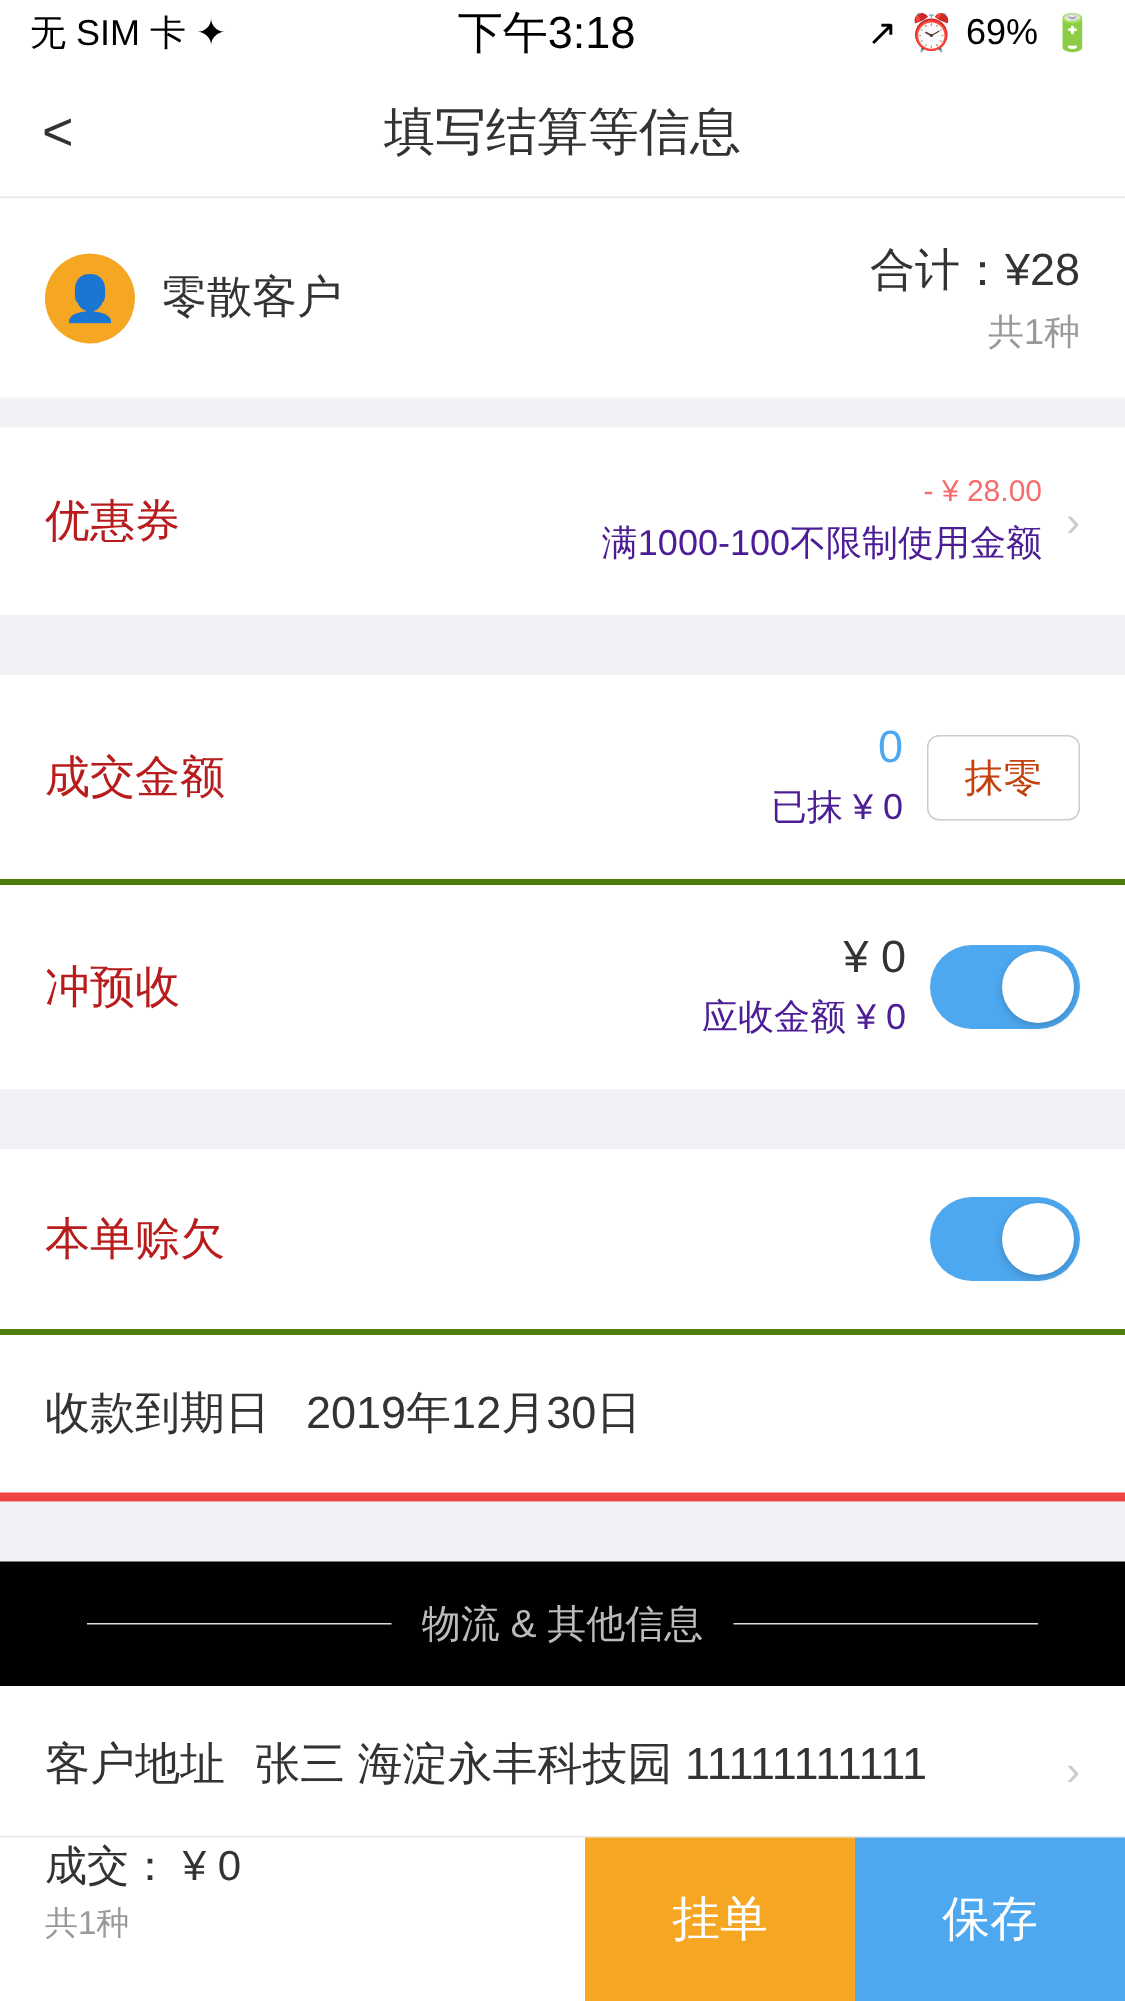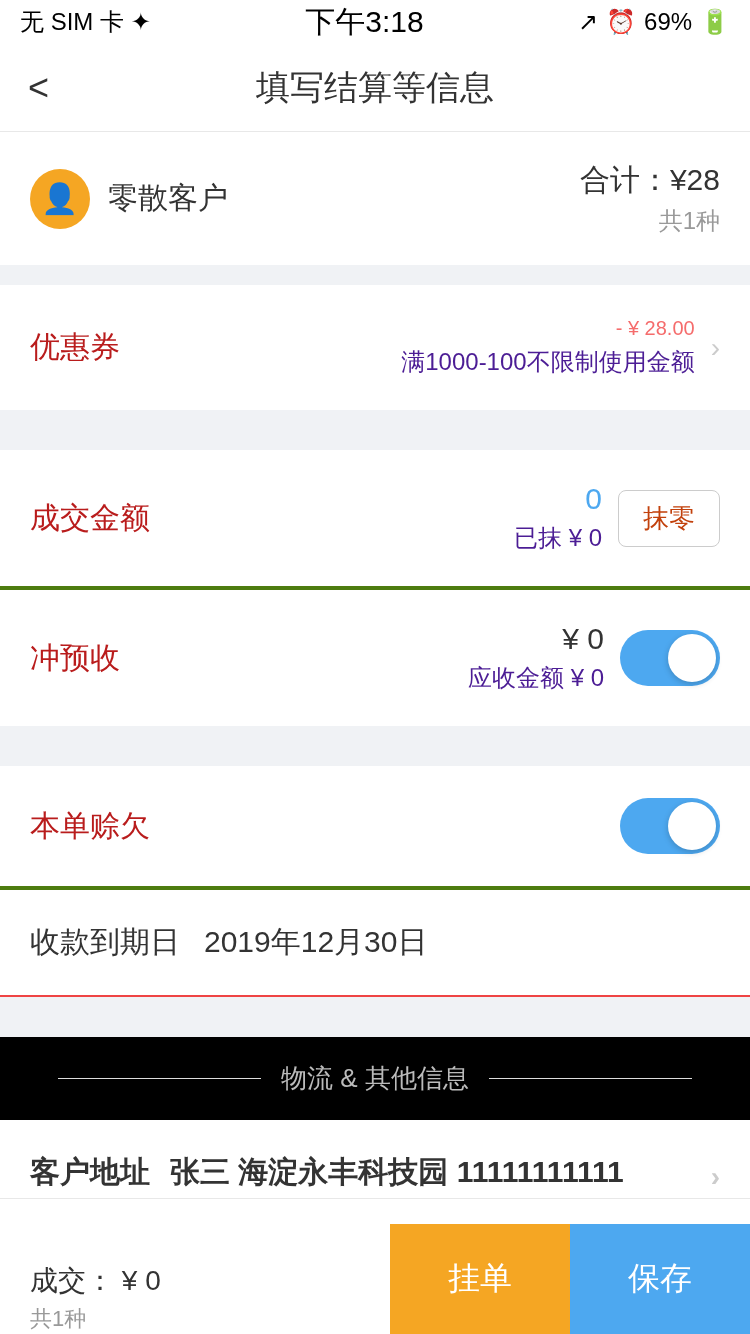--- a/index.html
+++ b/index.html
@@ -200,47 +200,46 @@
       margin: 0 20px;
     }
 
     
     .date-row {
       background: #fff;
       padding: 32px 30px;
       display: flex;
       align-items: center;
       gap: 24px;
-      border-bottom: 2px solid #ef4444;
+      border-bottom: 6px solid #ef4444;
     }
     .date-label { font-size: 30px; color: #333; }
     .date-value { font-size: 30px; color: #333; }
 
     
     .address-row {
       background: #fff;
       padding: 32px 30px;
       display: flex;
       align-items: flex-end;
       justify-content: space-between;
-      font-weight: bold;
     }
     .address-label { font-size: 30px; color: #333; min-width: 90px; }
     .address-value { font-size: 30px; color: #333; flex: 1; margin-left: 20px; }
 
     
     .bottom-bar {
       position: fixed;
       bottom: 0;
       left: 0;
       width: 750px;
-      height: 136px;
-      background: #fff;
-      display: flex;
-      align-items: flex-end;
+      height: 110px;
+      background: #fff;
+      display: flex;
+      align-items: flex-start;
       border-top: 1px solid #e8e8e8;
     }
     .bottom-summary {
       flex: 1;
       padding: 0 30px;
     }
     .bottom-deal { font-size: 28px; color: #333; }
     .bottom-deal span { font-size: 28px; }
     .bottom-count { font-size: 22px; color: #999; margin-top: 4px; }
     .bottom-btn {

